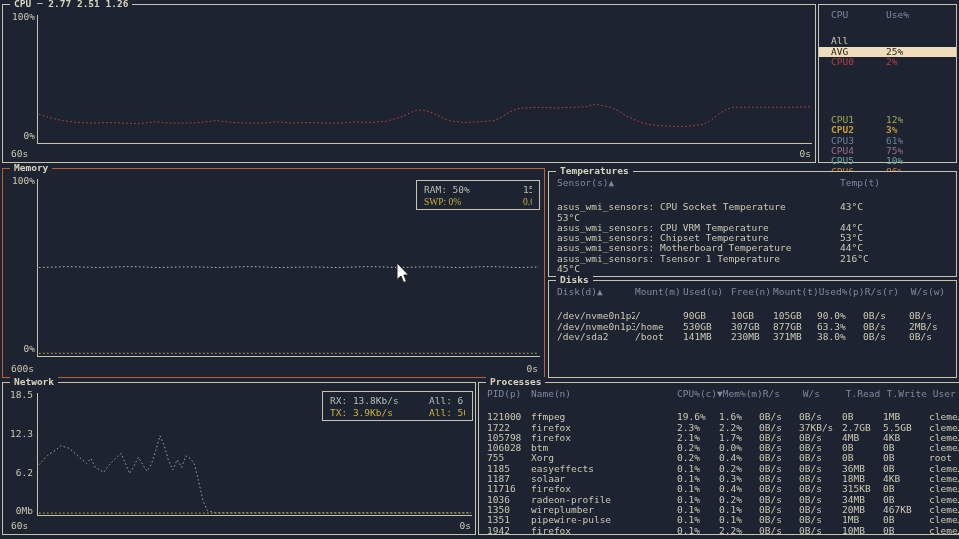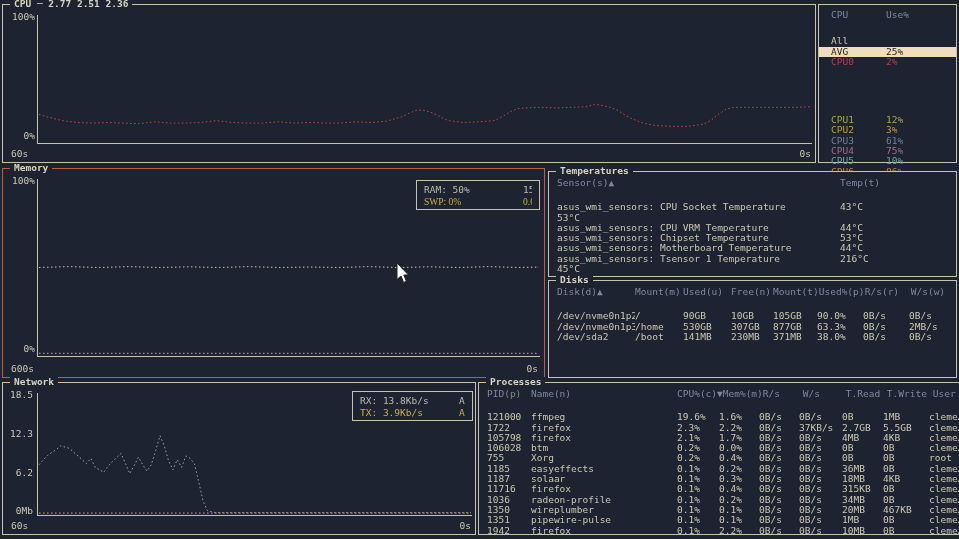--- a/index.html
+++ b/index.html
@@ -70,21 +70,21 @@
   #procs .c-twrite{flex:0 0 46px;}
   #procs .c-user{flex:1;}
   #cursor{position:absolute;left:396px;top:263px;z-index:9;}
 </style>
 </head>
 <body>
 
 <div id="screen">
 
   <div class="panel" id="cpu-panel" style="left:2px;top:4px;width:814px;height:159px;">
-    <span class="ptitle">CPU ─ 2.77 2.51 2.36</span>
+    <span class="ptitle">CPU ─ 2.77 2.51 1.26</span>
     <span class="ylab" style="left:2px;top:7px;">100%</span>
     <span class="ylab" style="left:2px;top:126px;">0%</span>
     <span class="xlab" style="left:8px;bottom:3px;">60s</span>
     <span class="xlab" style="right:4px;bottom:3px;">0s</span>
     <div class="plot" style="left:34px;top:10px;right:3px;bottom:18px;">
         <svg width="774" height="128">
           <polyline points="1.0,99.3 8.7,101.8 24.2,105.6 39.6,107.5 55.0,108.1 70.5,107.5 85.9,108.1 101.4,108.7 116.8,106.8 132.2,108.1 147.7,108.1 163.1,107.5 178.6,105.6 194.0,107.5 209.4,108.1 224.9,108.1 240.3,106.8 255.8,108.1 271.2,107.5 286.6,108.1 302.1,108.1 317.5,106.8 333.0,107.5 348.4,106.2 363.8,101.8 371.6,98.0 379.3,94.9 387.0,95.5 394.7,98.0 402.4,101.8 410.2,105.6 425.6,107.5 441.0,106.8 456.5,105.6 464.2,101.8 471.9,96.8 479.6,93.6 487.4,93.0 502.8,92.3 518.2,93.0 533.7,92.3 549.1,91.7 556.8,89.2 564.6,90.5 572.3,92.3 580.0,95.5 587.7,100.5 595.4,104.3 603.2,107.5 610.9,109.4 618.6,110.6 634.0,111.3 649.5,111.3 664.9,109.4 672.6,105.6 680.4,99.3 688.1,94.2 695.8,92.3 711.2,92.3 726.7,92.3 742.1,92.3 757.6,92.3 773.0,91.7" fill="none" stroke="#c24444" stroke-width="1" stroke-dasharray="1.6 2.4"></polyline>
         </svg>
       </div>
   </div>
@@ -104,21 +104,21 @@
           <span class="c-use">25%</span>
         </div>
         <div class="trow" style="color: rgb(179, 66, 66);">
           <span class="c-name">CPU0</span>
           <span class="c-use">2%</span>
         </div>
         <div class="trow" style="color: rgb(162, 168, 79); margin-top: 48px;">
           <span class="c-name">CPU1</span>
           <span class="c-use">12%</span>
         </div>
-        <div class="trow" style="color: rgb(201, 155, 51);">
+        <div class="trow" style="color: rgb(201, 155, 51); font-weight: bold;">
           <span class="c-name">CPU2</span>
           <span class="c-use">3%</span>
         </div>
         <div class="trow" style="color: rgb(110, 130, 149);">
           <span class="c-name">CPU3</span>
           <span class="c-use">61%</span>
         </div>
         <div class="trow" style="color: rgb(160, 108, 140);">
           <span class="c-name">CPU4</span>
           <span class="c-use">75%</span>
@@ -265,21 +265,21 @@
     <span class="ylab" style="left:0px;top:85px;">6.2</span>
     <span class="ylab" style="left:0px;top:123px;">0Mb</span>
     <span class="xlab" style="left:8px;bottom:3px;">60s</span>
     <span class="xlab" style="right:4px;bottom:3px;">0s</span>
     <div class="plot" style="left:34px;top:10px;right:3px;bottom:18px;">
         <svg width="434" height="122">
           <polyline points="1.0,71.7 9.6,62.3 18.3,56.6 22.6,52.8 31.2,55.3 39.9,62.9 48.5,70.5 52.8,65.4 57.2,74.3 65.8,79.3 70.1,73.0 74.4,68.6 83.1,60.4 87.4,70.5 91.7,80.6 96.0,73.0 100.4,64.2 104.7,71.7 109.0,78.1 113.3,71.7 117.6,57.8 122.0,42.7 126.3,52.8 130.6,67.9 134.9,76.8 139.2,66.7 143.6,74.3 147.9,62.9 152.2,65.4 156.5,71.1 160.8,89.4 165.2,108.4 169.5,117.8 178.1,119.7 433.0,119.7" fill="none" stroke="#95a391" stroke-width="1" stroke-dasharray="1.6 2.4"></polyline>
           <polyline points="1.0,120.1 433.0,120.1" fill="none" stroke="#c9b242" stroke-width="1" stroke-dasharray="1.6 2.4"></polyline>
         </svg>
       </div>
-    <div class="lgbox" style="right:2px;top:8px;width:121px;">
+    <div class="lgbox" style="right:2px;top:8px;width:151px;">
       <div>
           <div class="trow" style="color: rgb(184, 190, 176);">
             <span class="c-l">RX: 13.8Kb/s</span>
             <span class="c-r">All: 6.8GB</span>
           </div>
           <div class="trow" style="color: rgb(201, 178, 66);">
             <span class="c-l">TX: 3.9Kb/s</span>
             <span class="c-r">All: 505.6MB</span>
           </div>
         </div>

